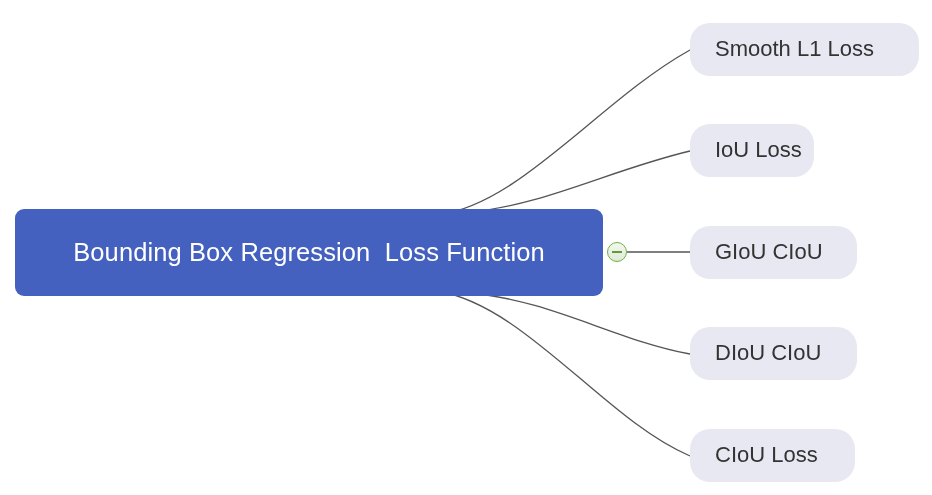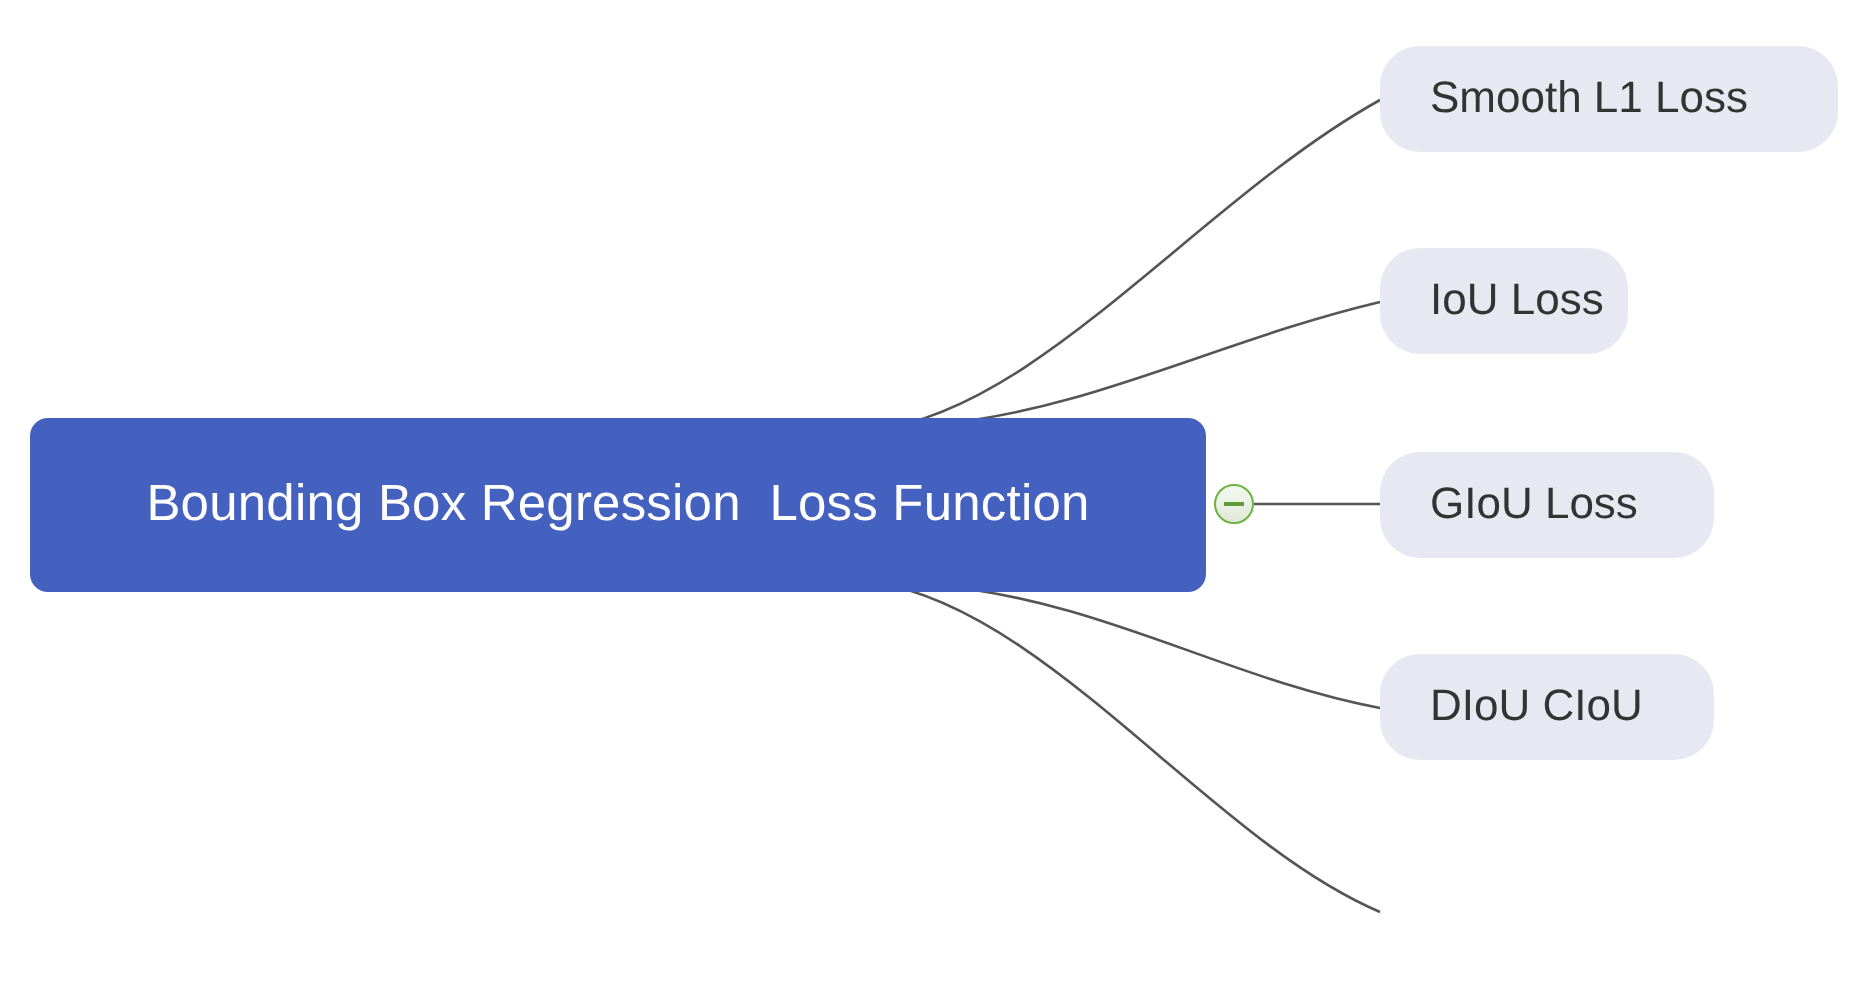--- a/index.html
+++ b/index.html
@@ -114,21 +114,24 @@
 
   <div class="branch-node" style="left:690px; top:23px; width:229px; height:53px;">
     <span class="branch-label">Smooth L1 Loss</span>
   </div>
 
   <div class="branch-node" style="left:690px; top:124px; width:124px; height:53px;">
     <span class="branch-label">IoU Loss</span>
   </div>
 
   <div class="branch-node" style="left:690px; top:226px; width:167px; height:53px;">
-    <span class="branch-label">GIoU Loss</span>
+    <span class="branch-label">GIoU CIoU</span>
   </div>
 
   <div class="branch-node" style="left:690px; top:327px; width:167px; height:53px;">
     <span class="branch-label">DIoU CIoU</span>
   </div>
 
+  <div class="branch-node" style="left:690px; top:429px; width:165px; height:53px;">
+    <span class="branch-label">CIoU Loss</span>
+  </div>
 
 </div>
 
 </body></html>

